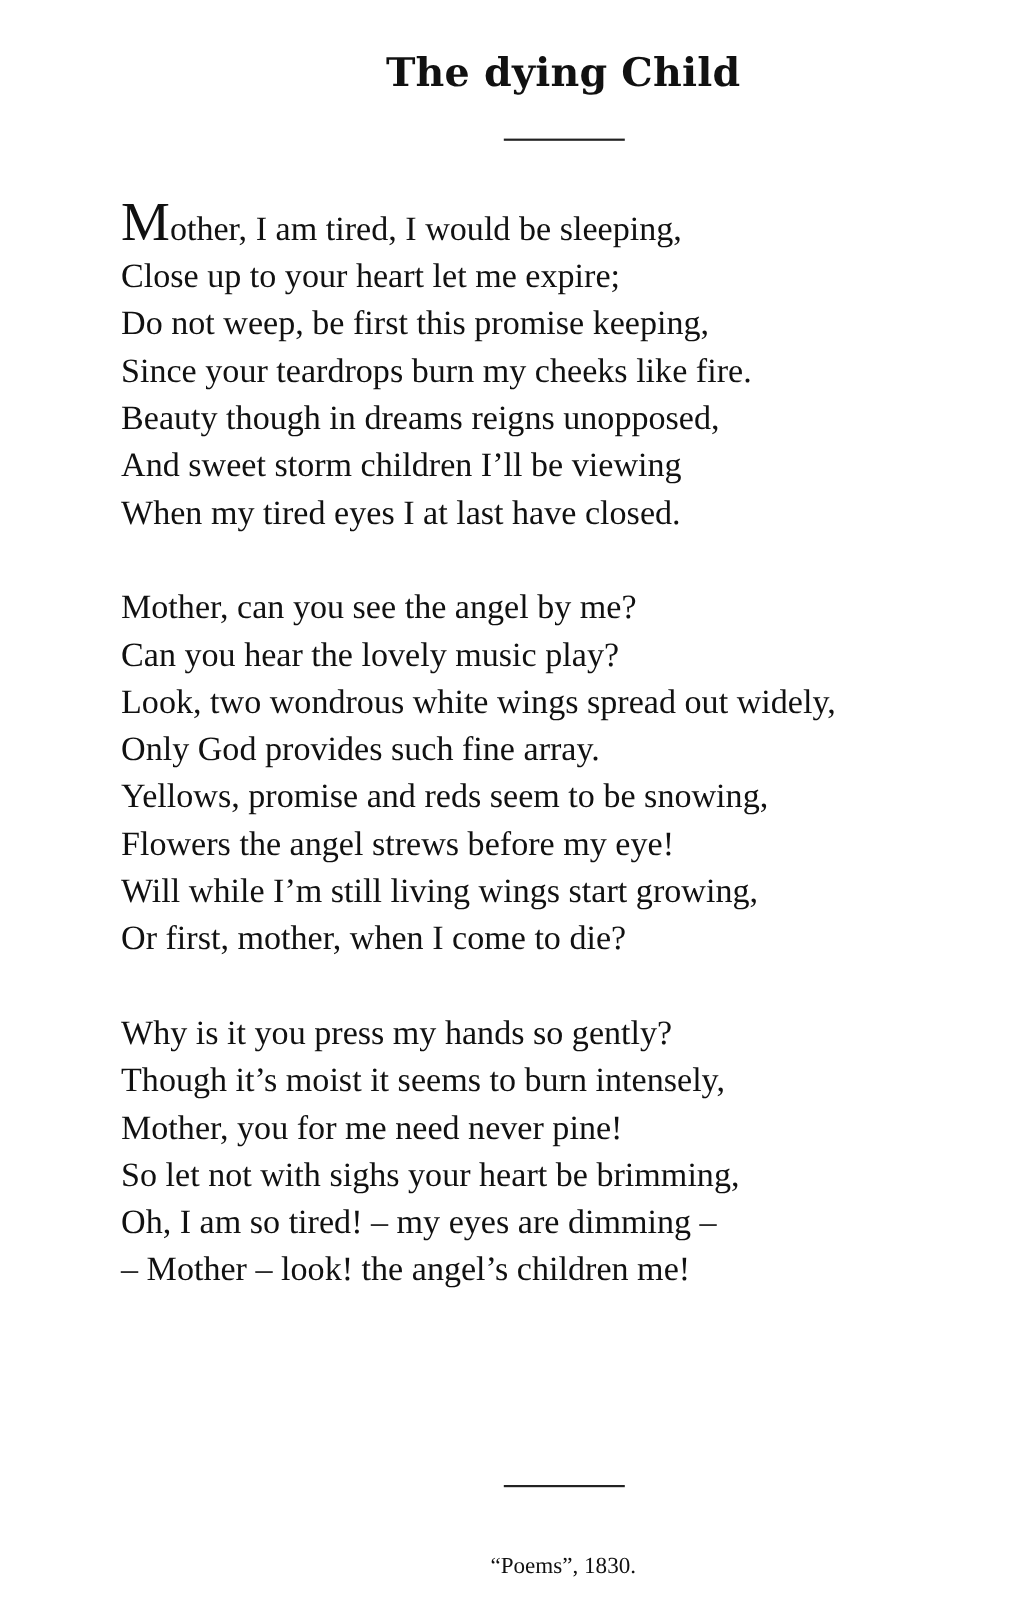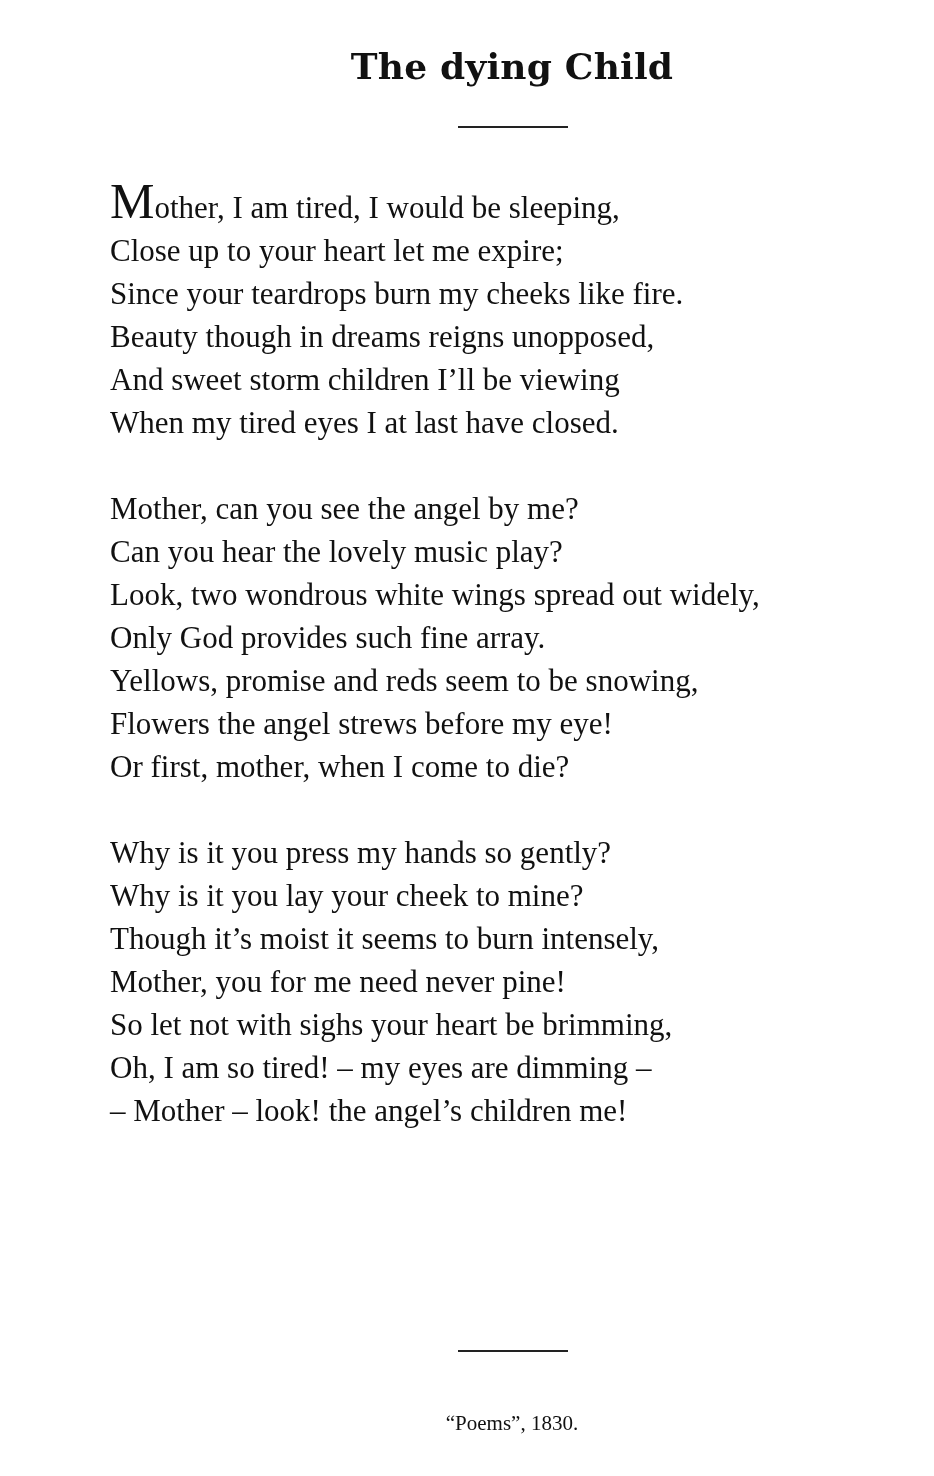--- a/index.html
+++ b/index.html
@@ -32,37 +32,38 @@
 </head>
 <body>
 
 <div class="title">The dying Child</div>
 <div class="rule top"></div>
 
 <div class="poem">
   <div class="stanza">
     <span class="line"><span class="dropcap">M</span><span>other, I am tired, I would be sleeping,</span></span>
     <span class="line">Close up to your heart let me expire;</span>
+    <span class="line">Do not weep, be first this promise keeping,</span>
     <span class="line">Since your teardrops burn my cheeks like fire.</span>
     <span class="line">Beauty though in dreams reigns unopposed,</span>
     <span class="line">And sweet storm children I’ll be viewing</span>
     <span class="line">When my tired eyes I at last have closed.</span>
   </div>
   <div class="stanza">
     <span class="line">Mother, can you see the angel by me?</span>
     <span class="line">Can you hear the lovely music play?</span>
     <span class="line">Look, two wondrous white wings spread out widely,</span>
     <span class="line">Only God provides such fine array.</span>
     <span class="line">Yellows, promise and reds seem to be snowing,</span>
     <span class="line">Flowers the angel strews before my eye!</span>
+    <span class="line">Will while I’m still living wings start growing,</span>
     <span class="line">Or first, mother, when I come to die?</span>
   </div>
   <div class="stanza">
     <span class="line">Why is it you press my hands so gently?</span>
-    <span class="line">Why is it you lay your cheek to mine?</span>
     <span class="line">Though it’s moist it seems to burn intensely,</span>
     <span class="line">Mother, you for me need never pine!</span>
     <span class="line">So let not with sighs your heart be brimming,</span>
     <span class="line">Oh, I am so tired! – my eyes are dimming –</span>
     <span class="line">– Mother – look! the angel’s children me!</span>
   </div>
 </div>
 
 <div class="rule bottom"></div>
 <div class="source">“Poems”, 1830.</div>

